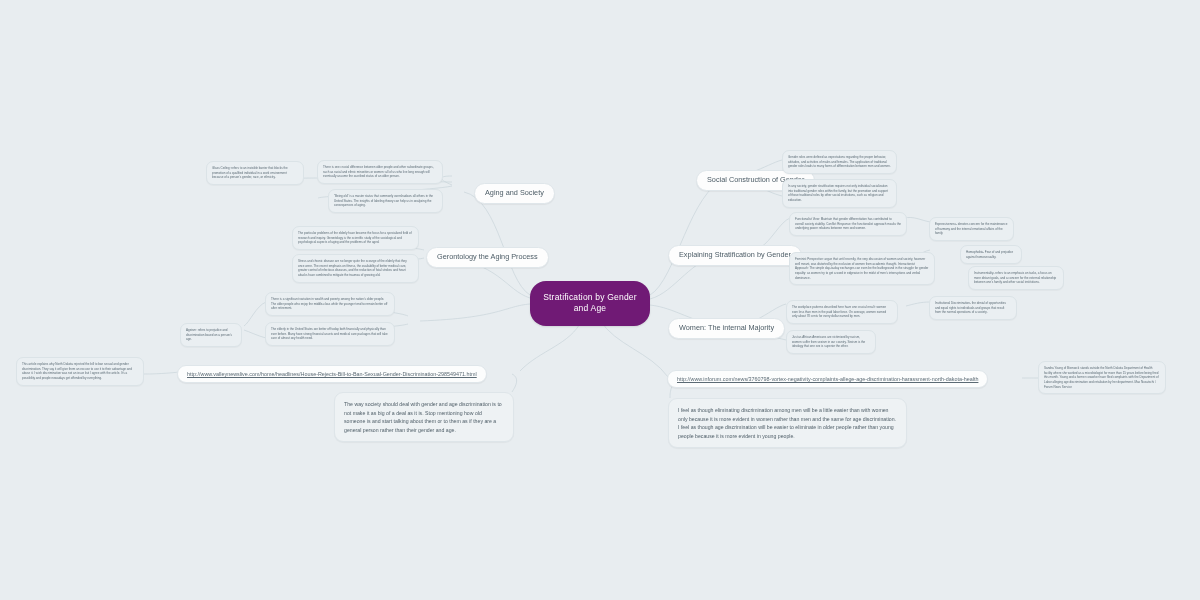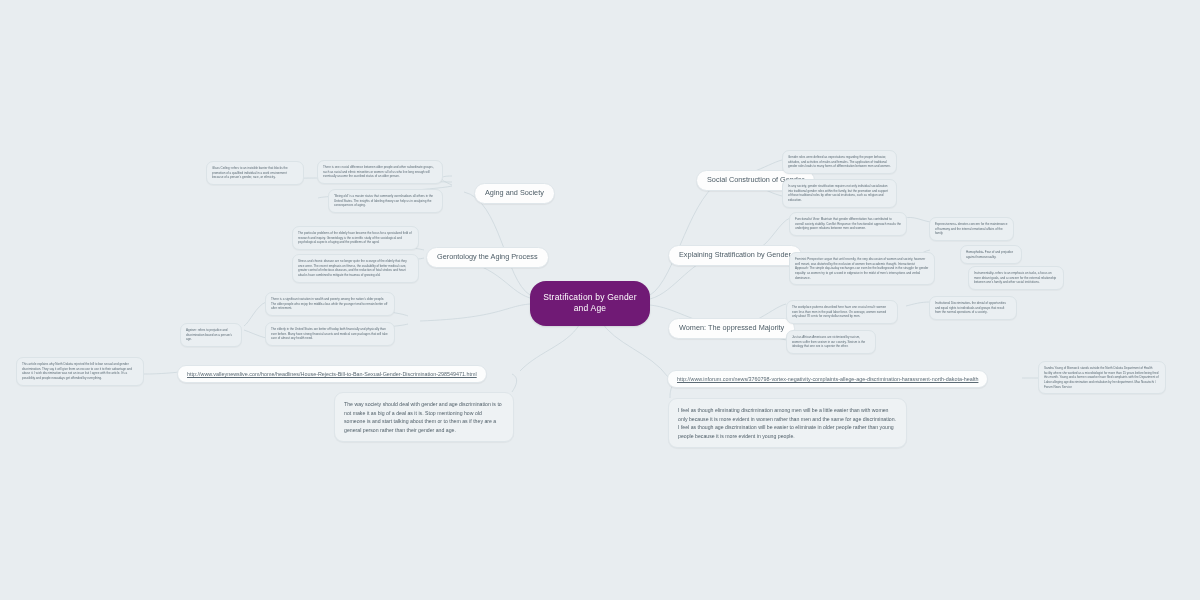--- a/index.html
+++ b/index.html
@@ -109,21 +109,21 @@
     </g>
   </svg>
 
   <div class="node central" style="left:530px;top:281px;">Stratification by Gender and Age</div>
 
   <div class="node branch" style="left:474px;top:183px;">Aging and Society</div>
   <div class="node branch" style="left:426px;top:247px;">Gerontology the Aging Process</div>
 
   <div class="node branch" style="left:696px;top:170px;">Social Construction of Gender</div>
   <div class="node branch" style="left:668px;top:245px;">Explaining Stratification by Gender</div>
-  <div class="node branch" style="left:668px;top:318px;">Women: The oppressed Majority</div>
+  <div class="node branch" style="left:668px;top:318px;">Women: The internal Majority</div>
 
   <div class="node leaf" style="left:206px;top:161px;width:98px;">Glass Ceiling: refers to an invisible barrier that blocks the promotion of a qualified individual in a work environment because of a person's gender, race, or ethnicity.</div>
   <div class="node leaf" style="left:317px;top:160px;width:126px;">There is one crucial difference between older people and other subordinate groups, such as racial and ethnic minorities or women: all of us who live long enough will eventually assume the ascribed status of an older person.</div>
   <div class="node leaf" style="left:328px;top:189px;width:115px;">"Being old" is a master status that commonly overshadows all others in the United States. The insights of labeling theory can help us in analyzing the consequences of aging.</div>
 
   <div class="node leaf" style="left:292px;top:226px;width:127px;">The particular problems of the elderly have become the focus for a specialized field of research and inquiry. Gerontology is the scientific study of the sociological and psychological aspects of aging and the problems of the aged.</div>
   <div class="node leaf" style="left:292px;top:254px;width:127px;">Stress and chronic disease are no longer quite the scourge of the elderly that they once were. The recent emphasis on fitness, the availability of better medical care, greater control of infectious diseases, and the reduction of fatal strokes and heart attacks have combined to mitigate the traumas of growing old.</div>
 
   <div class="node leaf" style="left:180px;top:323px;width:62px;">Ageism: refers to prejudice and discrimination based on a person's age.</div>
   <div class="node leaf" style="left:265px;top:292px;width:130px;">There is a significant variation in wealth and poverty among the nation's older people. The older people who enjoy the middle-class while the younger tend to remain better off after retirement.</div>

